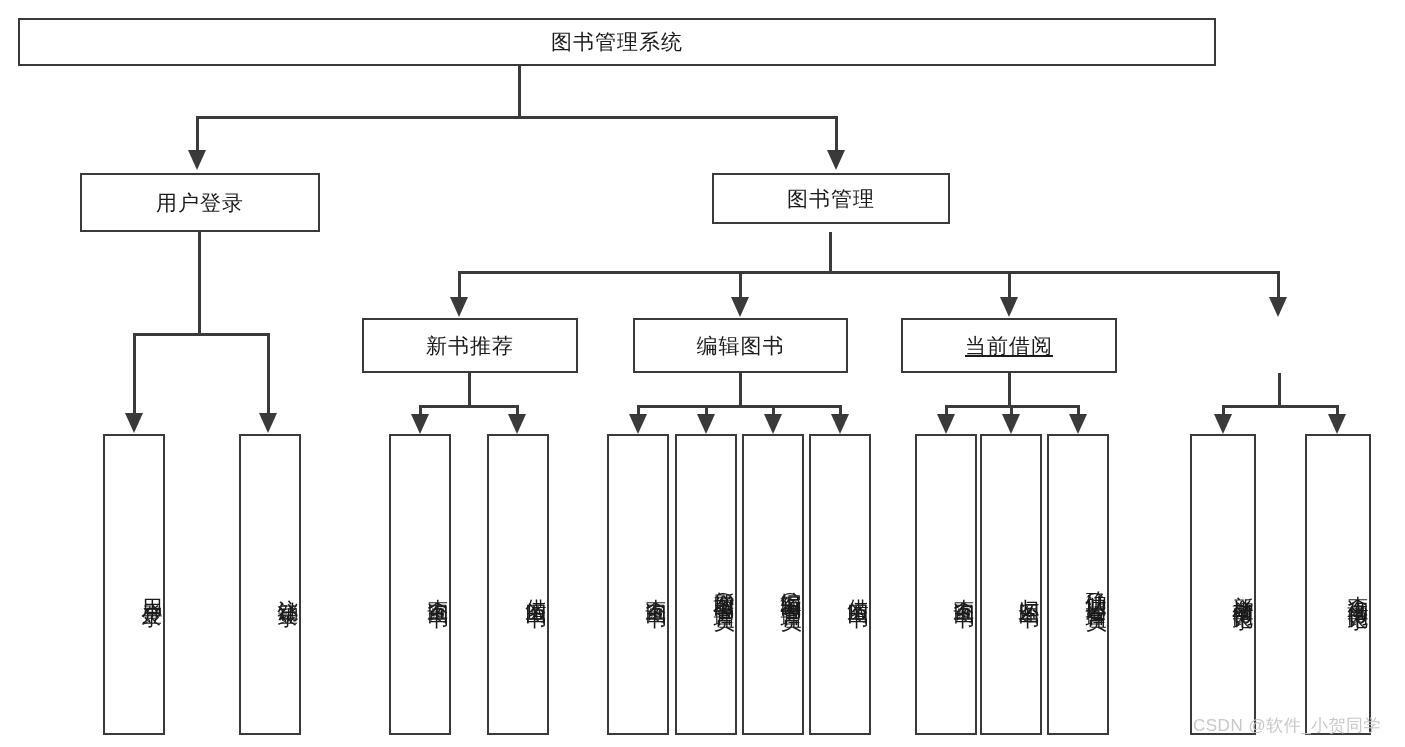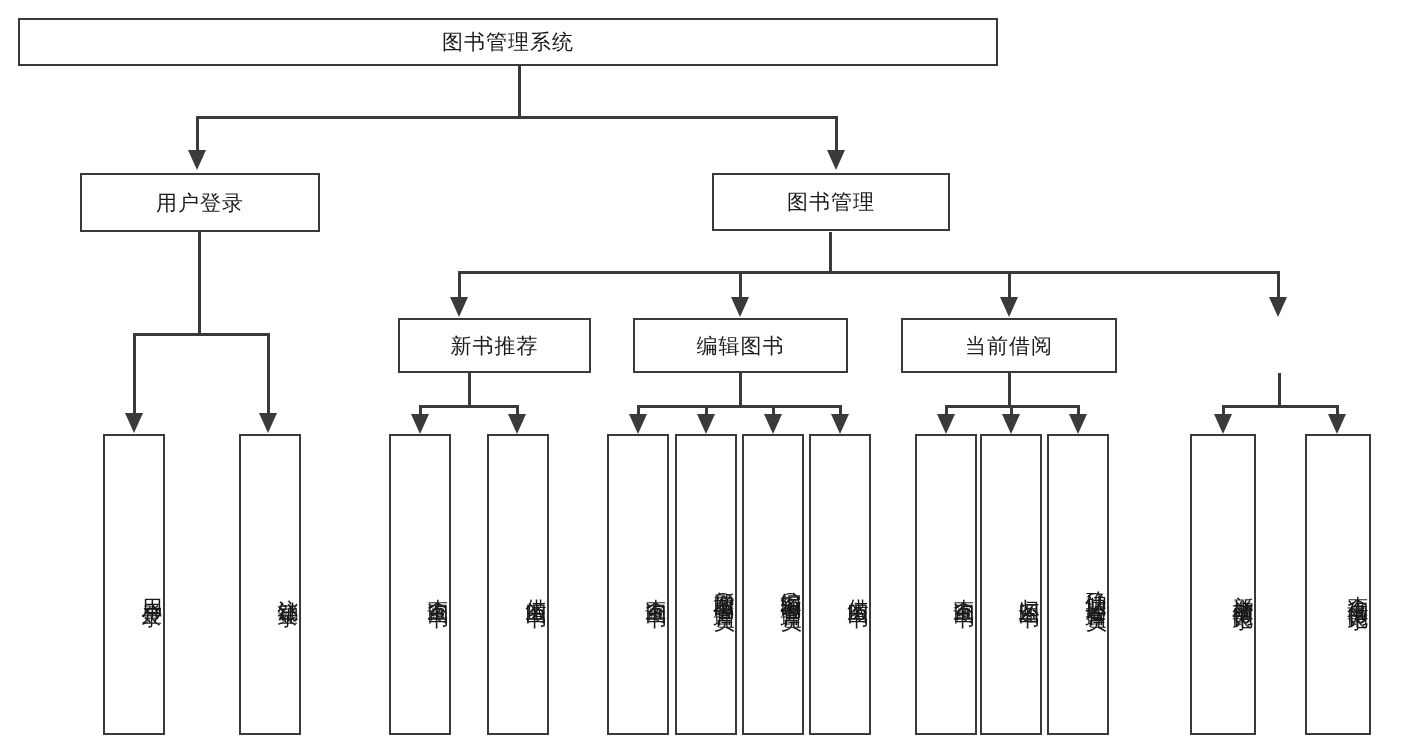--- a/index.html
+++ b/index.html
@@ -65,39 +65,39 @@
     color: #c8c8c8;
     white-space: nowrap;
     letter-spacing: 0.5px;
   }
 </style>
 </head>
 <body>
 
 <div id="canvas">
 
-  <div class="node horiz" style="left:18px; top:18px; width:980px; height:48px;">
+  <div class="node horiz" style="left:18px; top:18px; width:1198px; height:48px;">
     <span>图书管理系统</span>
   </div>
 
   <div class="edge v" style="left:518px; top:66px; width:3px; height:52px;"></div>
 
   <div class="edge h" style="left:196px; top:116px; width:642px; height:3px;"></div>
 
   <div class="edge v" style="left:196px; top:116px; width:3px; height:36px;"></div>
   <div class="arrow" style="left:188px; top:150px;"></div>
 
   <div class="edge v" style="left:835px; top:116px; width:3px; height:36px;"></div>
   <div class="arrow" style="left:827px; top:150px;"></div>
 
   <div class="node horiz" style="left:80px; top:173px; width:240px; height:59px;">
     <span>用户登录</span>
   </div>
 
-  <div class="node horiz" style="left:712px; top:173px; width:238px; height:58px;text-align:right;">
+  <div class="node horiz" style="left:712px; top:173px; width:238px; height:51px;text-align:right;">
     <span>图书管理</span>
   </div>
 
   <div class="edge v" style="left:198px; top:232px; width:3px; height:104px;"></div>
   <div class="edge h" style="left:133px; top:333px; width:137px; height:3px;"></div>
   <div class="edge v" style="left:133px; top:333px; width:3px; height:82px;"></div>
   <div class="arrow" style="left:125px; top:413px;"></div>
   <div class="edge v" style="left:267px; top:333px; width:3px; height:82px;"></div>
   <div class="arrow" style="left:259px; top:413px;"></div>
 
@@ -116,27 +116,27 @@
 
   <div class="edge v" style="left:739px; top:271px; width:3px; height:28px;"></div>
   <div class="arrow" style="left:731px; top:297px;"></div>
 
   <div class="edge v" style="left:1008px; top:271px; width:3px; height:28px;"></div>
   <div class="arrow" style="left:1000px; top:297px;"></div>
 
   <div class="edge v" style="left:1277px; top:271px; width:3px; height:28px;"></div>
   <div class="arrow" style="left:1269px; top:297px;"></div>
 
-  <div class="node horiz" style="left:362px; top:318px; width:193px; height:55px;margin-left:36px;">
+  <div class="node horiz" style="left:362px; top:318px; width:216px; height:55px;">
     <span>新书推荐</span>
   </div>
   <div class="node horiz" style="left:633px; top:318px; width:215px; height:55px;">
     <span>编辑图书</span>
   </div>
-  <div class="node horiz" style="left:901px; top:318px; width:216px; height:55px;">
+  <div class="node horiz" style="left:901px; top:318px; width:216px; height:55px;text-decoration:underline;">
     <span>当前借阅</span>
   </div>
 
   <div class="edge v" style="left:468px; top:373px; width:3px; height:35px;"></div>
   <div class="edge h" style="left:419px; top:405px; width:100px; height:3px;"></div>
   <div class="edge v" style="left:419px; top:405px; width:3px; height:14px;"></div>
   <div class="arrow" style="left:411px; top:414px;"></div>
   <div class="edge v" style="left:516px; top:405px; width:3px; height:14px;"></div>
   <div class="arrow" style="left:508px; top:414px;"></div>
 
@@ -197,14 +197,15 @@
   <div class="edge v" style="left:1336px; top:405px; width:3px; height:14px;"></div>
   <div class="arrow" style="left:1328px; top:414px;"></div>
 
   <div class="node vert" style="left:1190px; top:434px; width:66px; height:301px;">
     <span class="vlabel">新增借阅记录</span>
   </div>
   <div class="node vert" style="left:1305px; top:434px; width:66px; height:301px;">
     <span class="vlabel">查询借阅记录</span>
   </div>
 
+  <div class="watermark" style="left:1193px; top:714px;">CSDN @软件_小贺同学</div>
 
 </div>
 
 </body></html>

